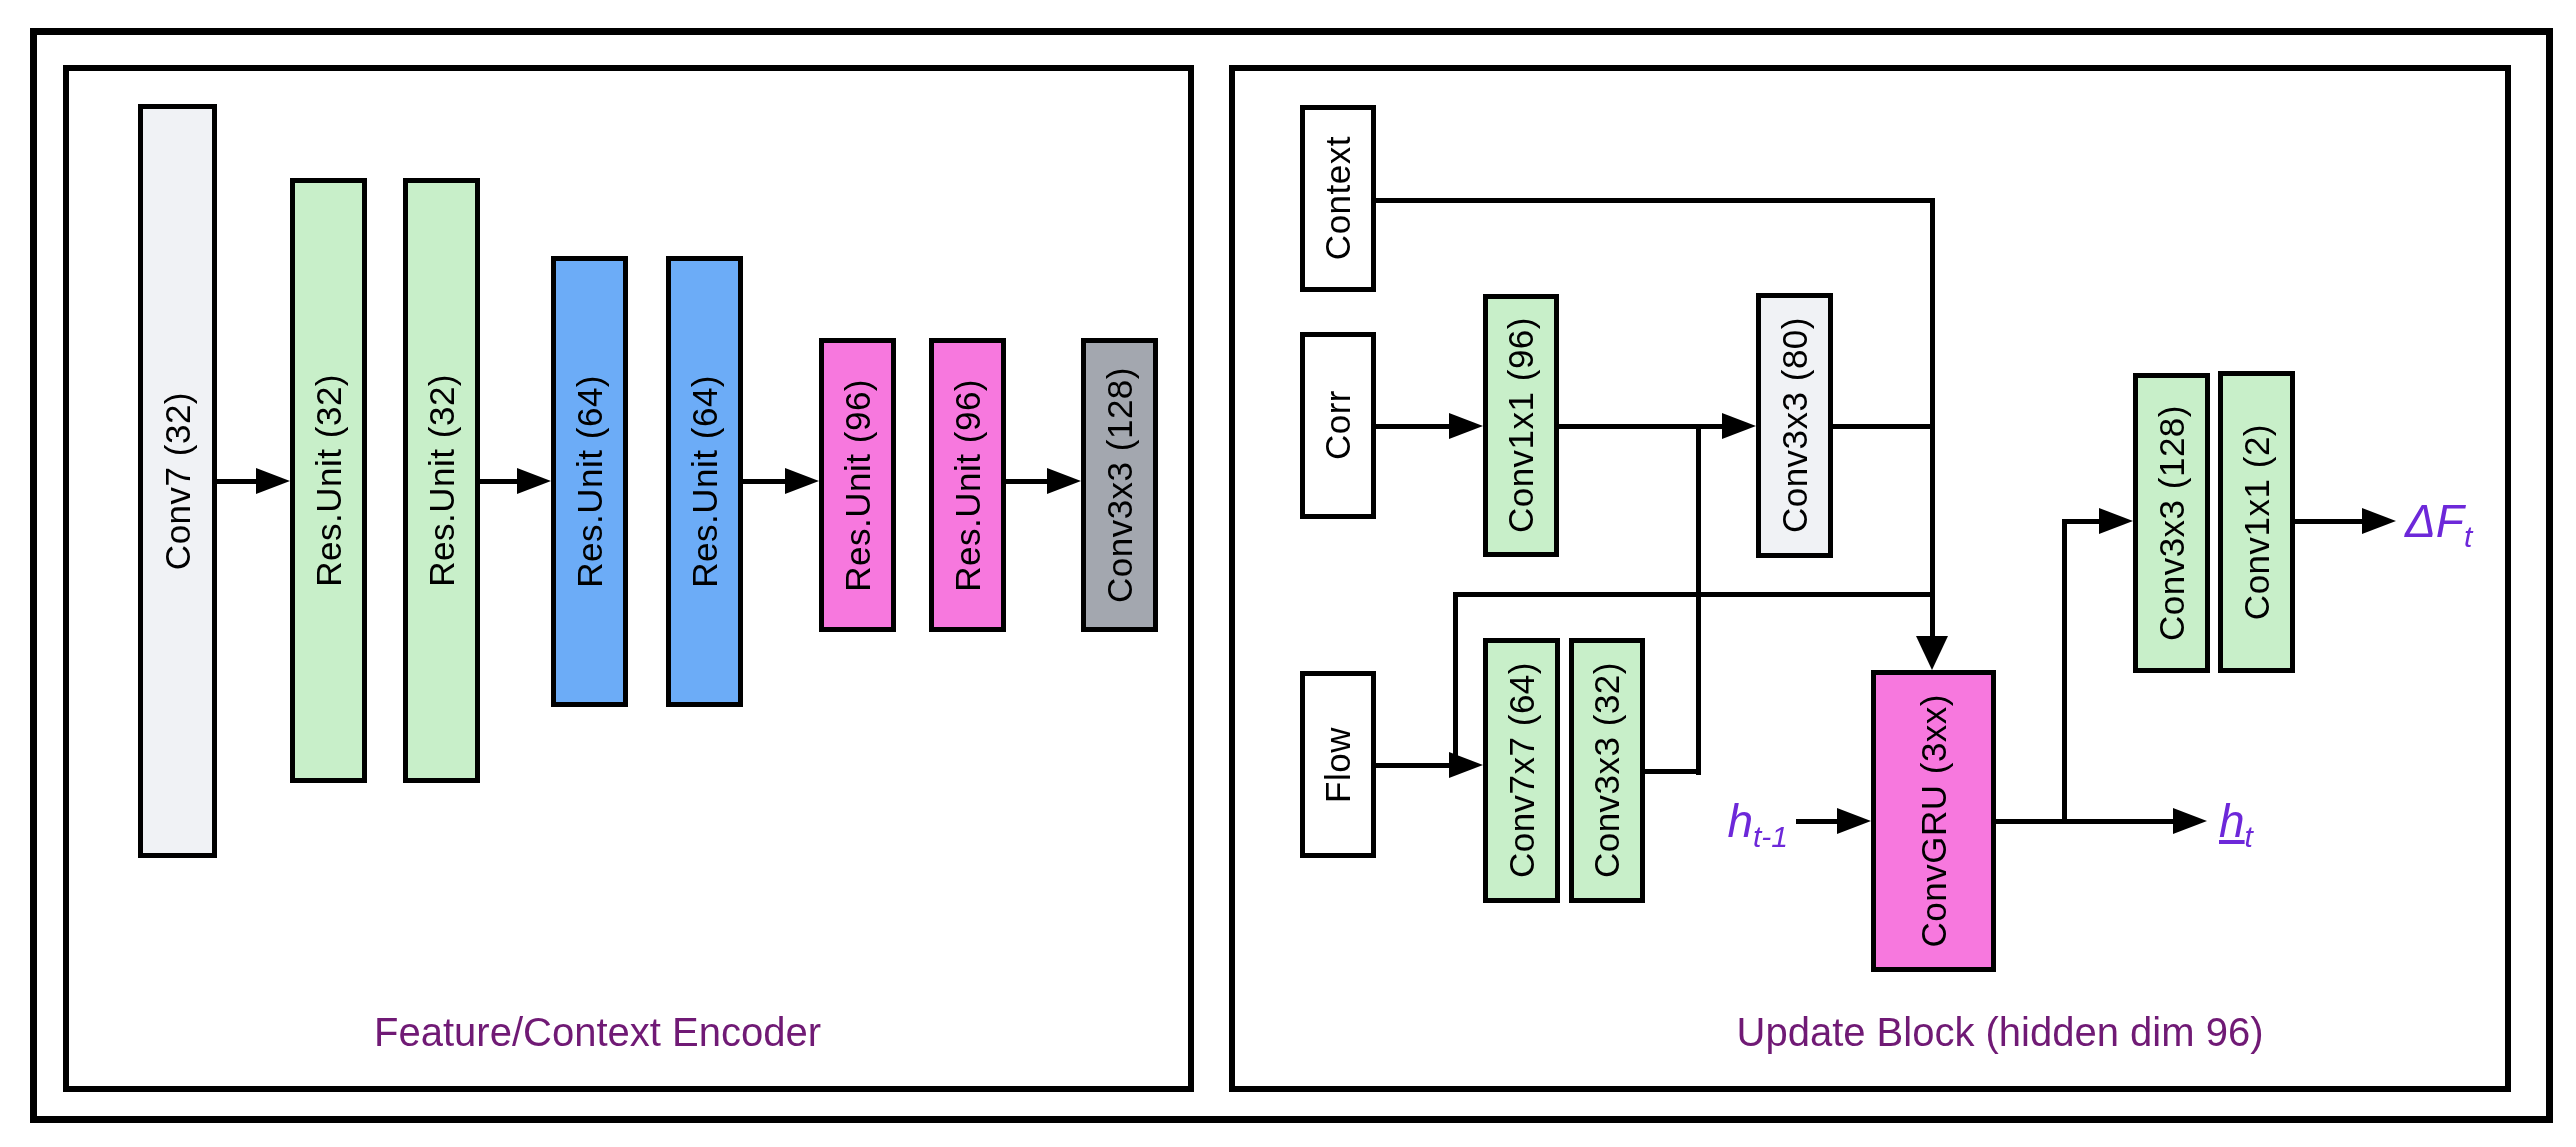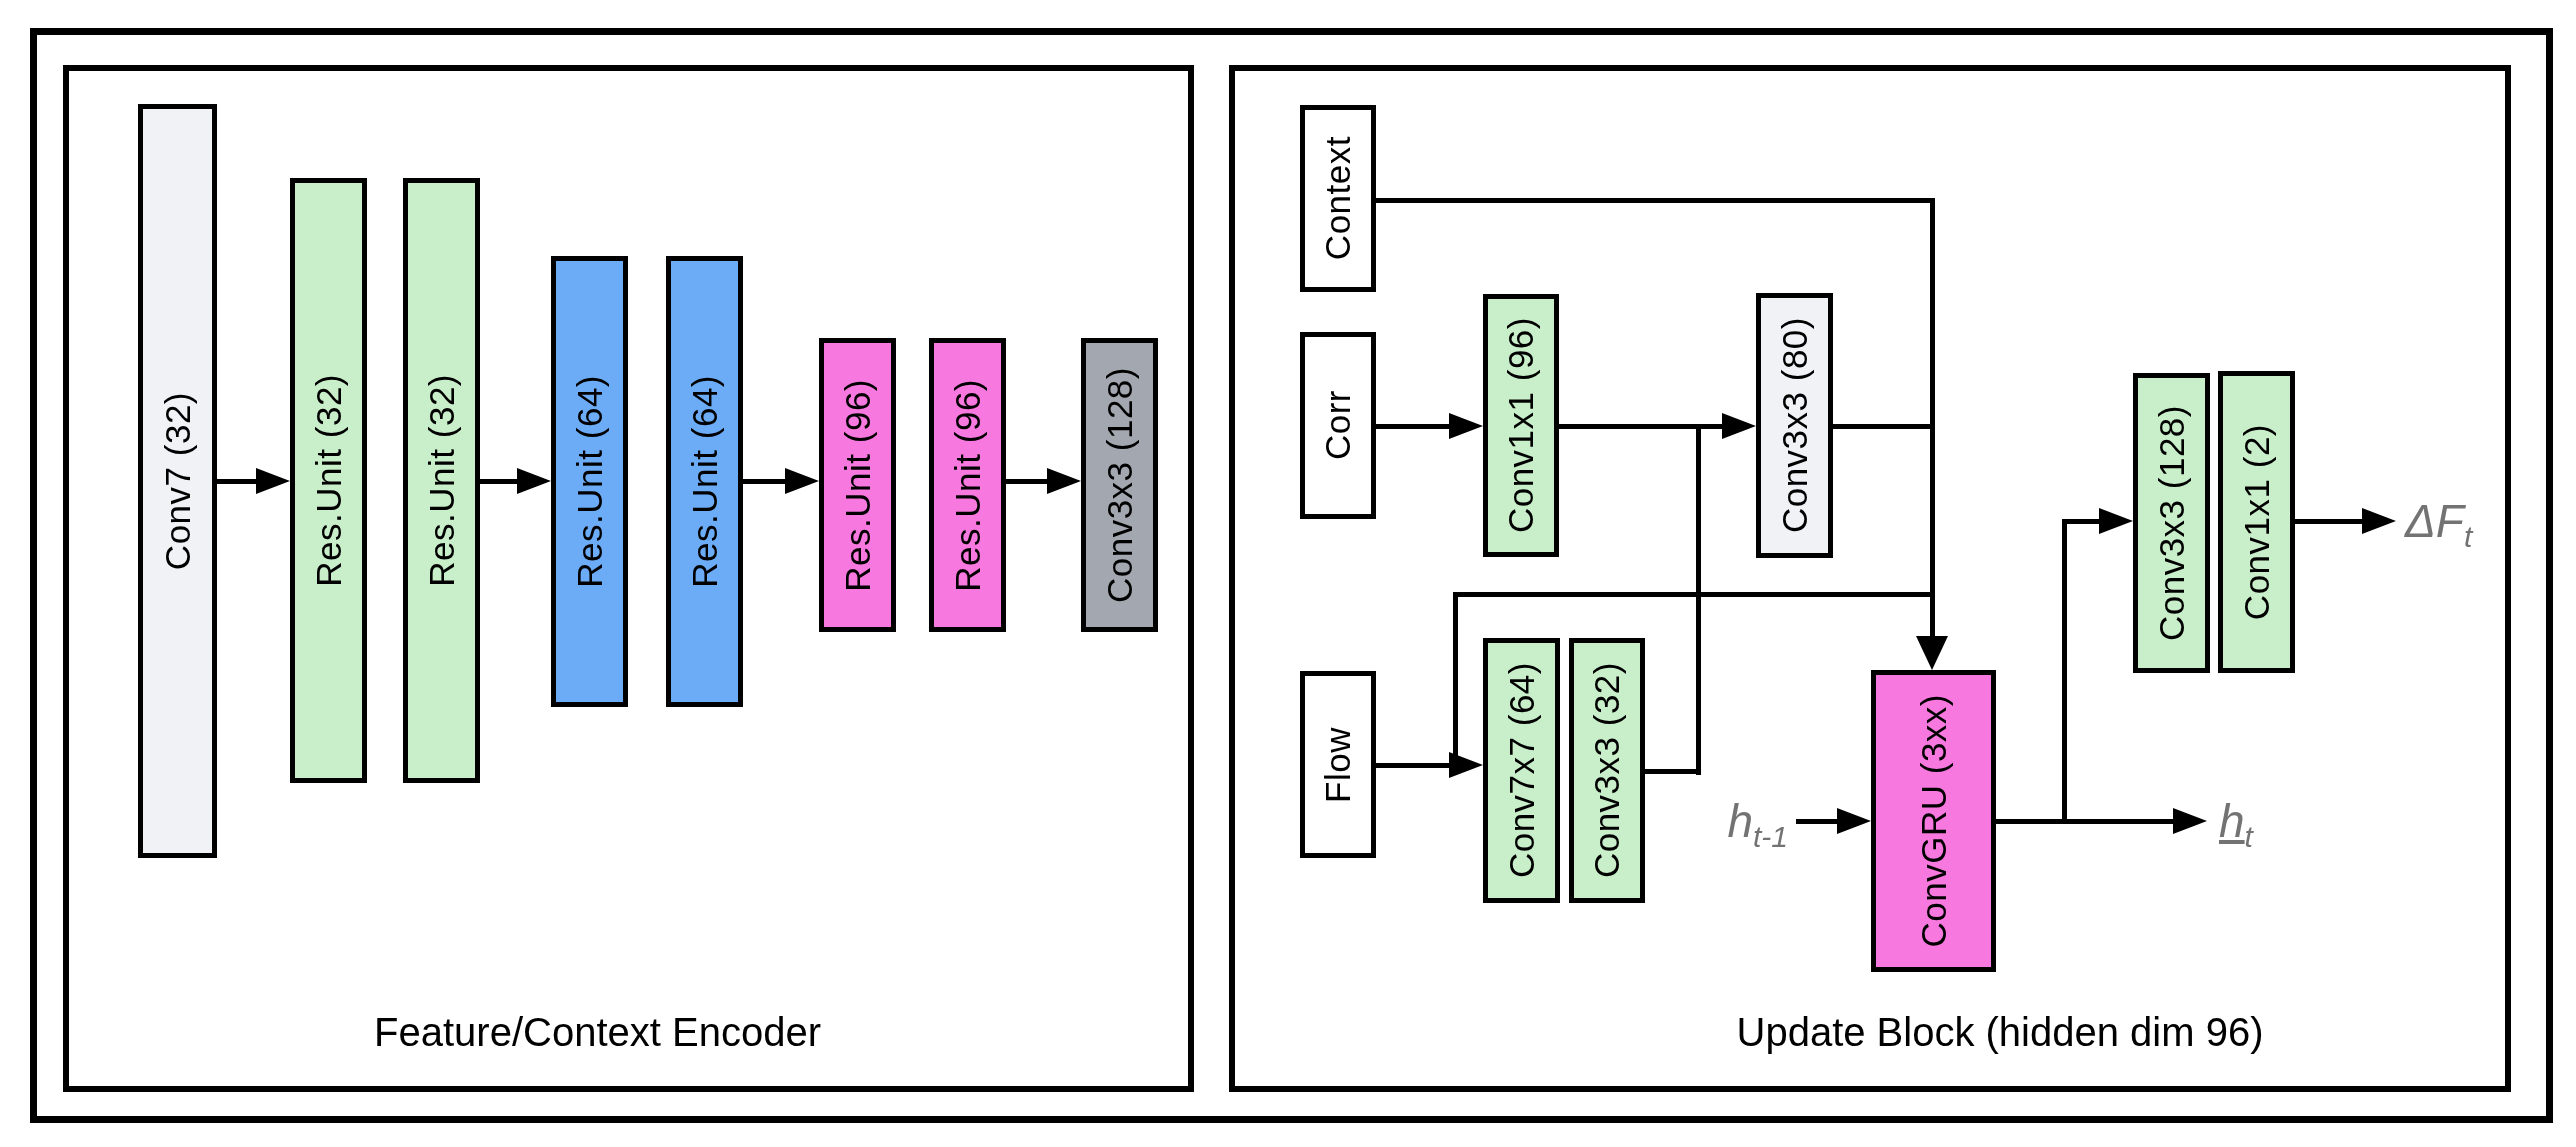--- a/index.html
+++ b/index.html
@@ -12,23 +12,23 @@
   .vlabel{writing-mode:vertical-rl;transform:rotate(180deg);
           font-size:35px;color:#000;white-space:nowrap;letter-spacing:0.5px;}
   .hline{position:absolute;height:5px;background:#000;}
   .vline{position:absolute;width:5px;background:#000;}
   .ah-right{position:absolute;width:0;height:0;
             border-top:13px solid transparent;border-bottom:13px solid transparent;
             border-left:34px solid #000;}
   .ah-down{position:absolute;width:0;height:0;
            border-left:16px solid transparent;border-right:16px solid transparent;
            border-top:34px solid #000;}
-  .title{position:absolute;font-size:40px;color:#000000;text-align:center;
+  .title{position:absolute;font-size:40px;color:#701a75;text-align:center;
          height:50px;line-height:50px;}
-  .mathlabel{position:absolute;font-size:46px;font-style:italic;color:#737373;
+  .mathlabel{position:absolute;font-size:46px;font-style:italic;color:#6d28d9;
              height:80px;line-height:80px;white-space:nowrap;}
   .mathlabel .sub{font-size:30px;font-style:italic;vertical-align:-10px;letter-spacing:0;}
 </style>
 </head>
 <body>
 
 <div id="page">
 
   <div class="frame" style="left:30px;top:28px;width:2523px;height:1095px;"></div>
 

